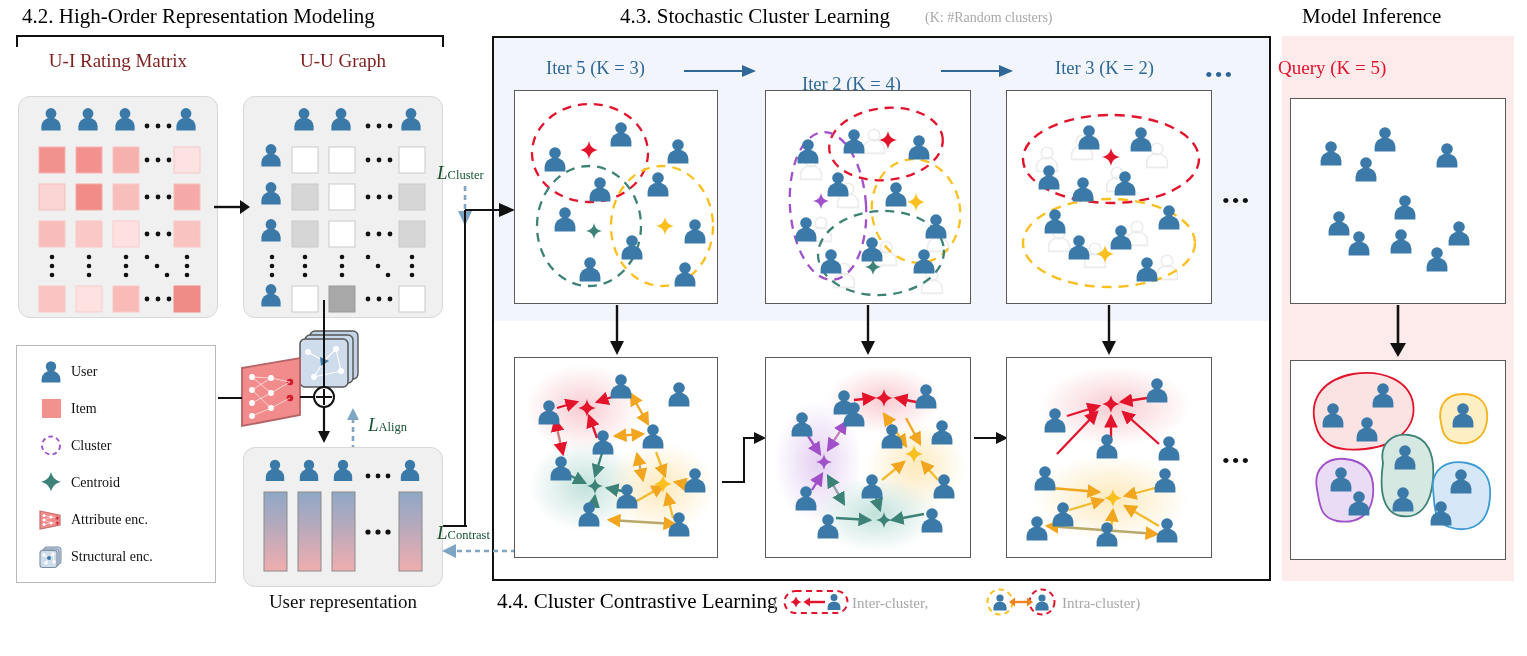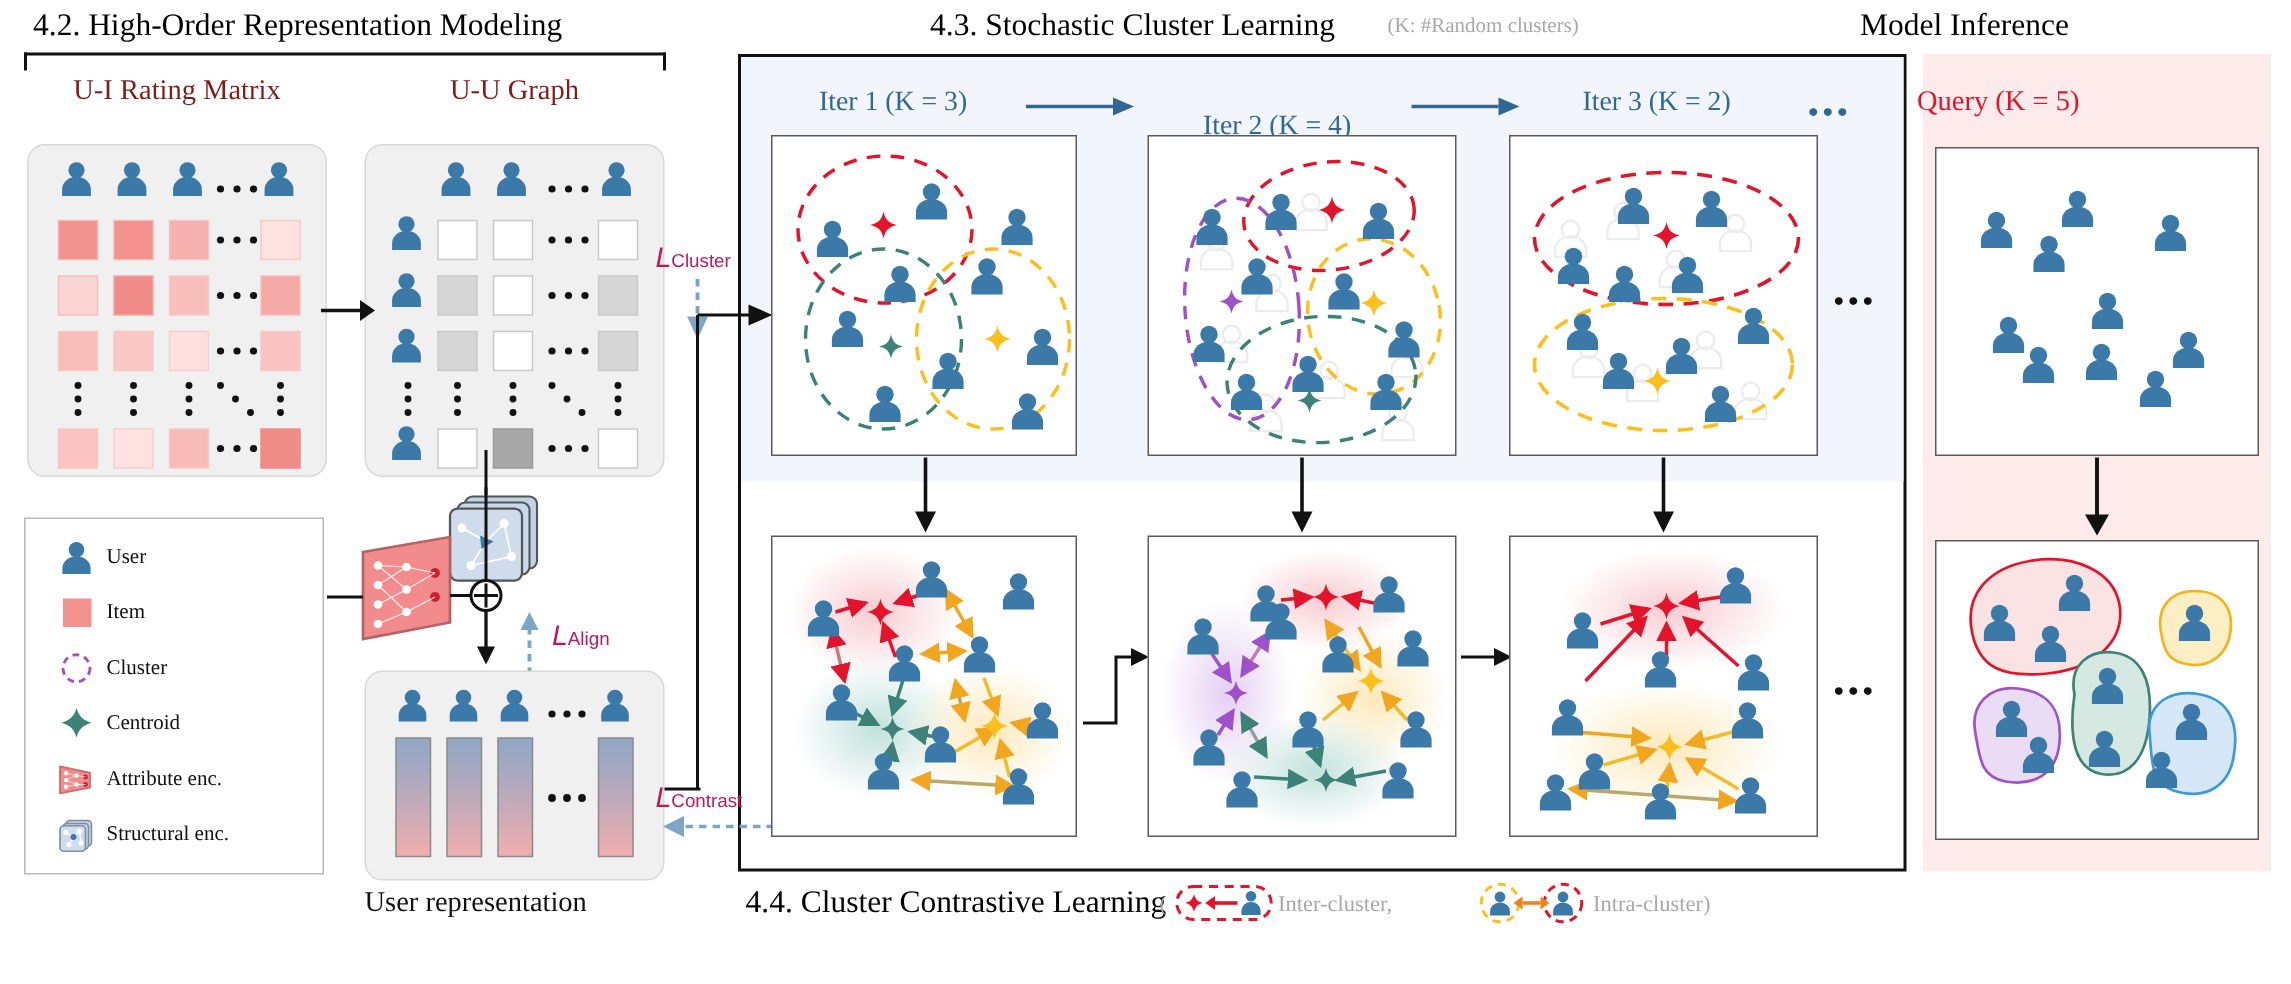--- a/index.html
+++ b/index.html
@@ -54,23 +54,23 @@
   .pink-band { background: #fdebec; }
   .outline-box { border: 2.2px solid #111; background: transparent; }
 
   .legend-box {
     background: #fff; border: 1px solid #b9b9b9;
   }
   .legend-row { display:flex; align-items:center; height:37px; }
   .legend-ico { width: 40px; display:flex; justify-content:center; align-items:center; }
   .legend-txt { font-size: 14px; color:#111; font-family:"Liberation Serif", serif; }
 
-  .cap { font-size: 19px; color:#111; font-family:"Liberation Serif",serif; text-align:left; }
-
-  .math { font-family: Liberation Sans, sans-serif; color:#be185d; font-size: 17px; white-space:nowrap;}
+  .cap { font-size: 19px; color:#111; font-family:"Liberation Serif",serif; text-align:center; }
+
+  .math { font-family: Liberation Serif, serif; color:#14532d; font-size: 17px; white-space:nowrap;}
   .math .sub { font-size: 12.5px; }
   .math .cal { font-style: italic; font-size:19px; }
 
   .dots3 { letter-spacing: 2px; font-size: 22px; color:#111; line-height:1; }
   .grey-note { color:#a8a8a8; font-size:15px; font-family:"Liberation Serif",serif; white-space:nowrap;}
   svg { display:block; overflow: visible; }
 </style>
 </head>
 <body>
 
@@ -449,21 +449,21 @@
   </div>
   <div class="abs cap" style="left:243px; top:591px; width:200px;">User representation</div>
 
   <div class="abs sec-title" style="left:620px; top:4px;">4.3. Stochastic Cluster Learning</div>
   <div class="abs sec-sub" style="left:925px; top:10px;">(K: #Random clusters)</div>
 
   <div class="abs outline-box" style="left:492px; top:36px; width:779px; height:545px;"></div>
 
   <div class="abs blue-band" style="left:494px; top:38px; width:775px; height:283px;"></div>
 
-  <div class="abs iter-title" style="left:546px; top:58px;">Iter 1 (K = 3)</div>
+  <div class="abs iter-title" style="left:546px; top:58px;">Iter 5 (K = 3)</div>
   <div class="abs iter-title" style="left:802px; top:74px;">Iter 2 (K = 4)</div>
   <div class="abs iter-title" style="left:1055px; top:58px;">Iter 3 (K = 2)</div>
   <div class="abs dots3" style="left:1205px; top:64px; color:#2f6796;">•••</div>
 
   <svg class="abs" style="left:684px; top:60px;" width="72" height="22">
     <line x1="0" y1="11" x2="58" y2="11" stroke="#2f6796" stroke-width="2.2"></line>
     <polygon points="58,5 72,11 58,17" fill="#2f6796"></polygon>
   </svg>
   <svg class="abs" style="left:941px; top:60px;" width="72" height="22">
     <line x1="0" y1="11" x2="58" y2="11" stroke="#2f6796" stroke-width="2.2"></line>
@@ -793,21 +793,21 @@
     <path d="M8.4,19.4 a6.6,5.8 0 0 1 13.2,0 v3 h-13.2 z" fill="#3b79a8"></path>
     <circle cx="57" cy="14" r="12.5" fill="none" stroke="#e3132c" stroke-width="2" stroke-dasharray="5.5 4"></circle>
     <circle cx="57" cy="10" r="3.6" fill="#3b79a8"></circle>
     <path d="M50.4,19.4 a6.6,5.8 0 0 1 13.2,0 v3 h-13.2 z" fill="#3b79a8"></path>
     <line x1="30" y1="14" x2="42" y2="14" stroke="#f2821e" stroke-width="2.4"></line>
     <polygon points="42,9.6 42,18.4 48,14" fill="#f2821e"></polygon>
     <polygon points="30,9.6 30,18.4 24,14" fill="#f2821e"></polygon>
   </svg>
   <div class="abs grey-note" style="left:1062px; top:595px;">Intra-cluster)</div>
 
-  <div class="abs sec-title" style="left:1240px; top:4px;">Model Inference</div>
+  <div class="abs sec-title" style="left:1302px; top:4px;">Model Inference</div>
   <div class="abs pink-band" style="left:1282px; top:36px; width:232px; height:545px;"></div>
   <div class="abs query-title" style="left:1266px; top:57px;margin-left:12px;">Query (K = 5)</div>
 
   <div class="abs white-box" style="left:1290px; top:98px; width:216px; height:206px;">
     <svg width="216" height="206" viewBox="0 0 216 206">
       <use href="#u" x="40" y="56"></use>
       <use href="#u" x="75" y="72"></use>
       <use href="#u" x="94" y="42"></use>
       <use href="#u" x="156" y="58"></use>
       <use href="#u" x="48" y="126"></use>

